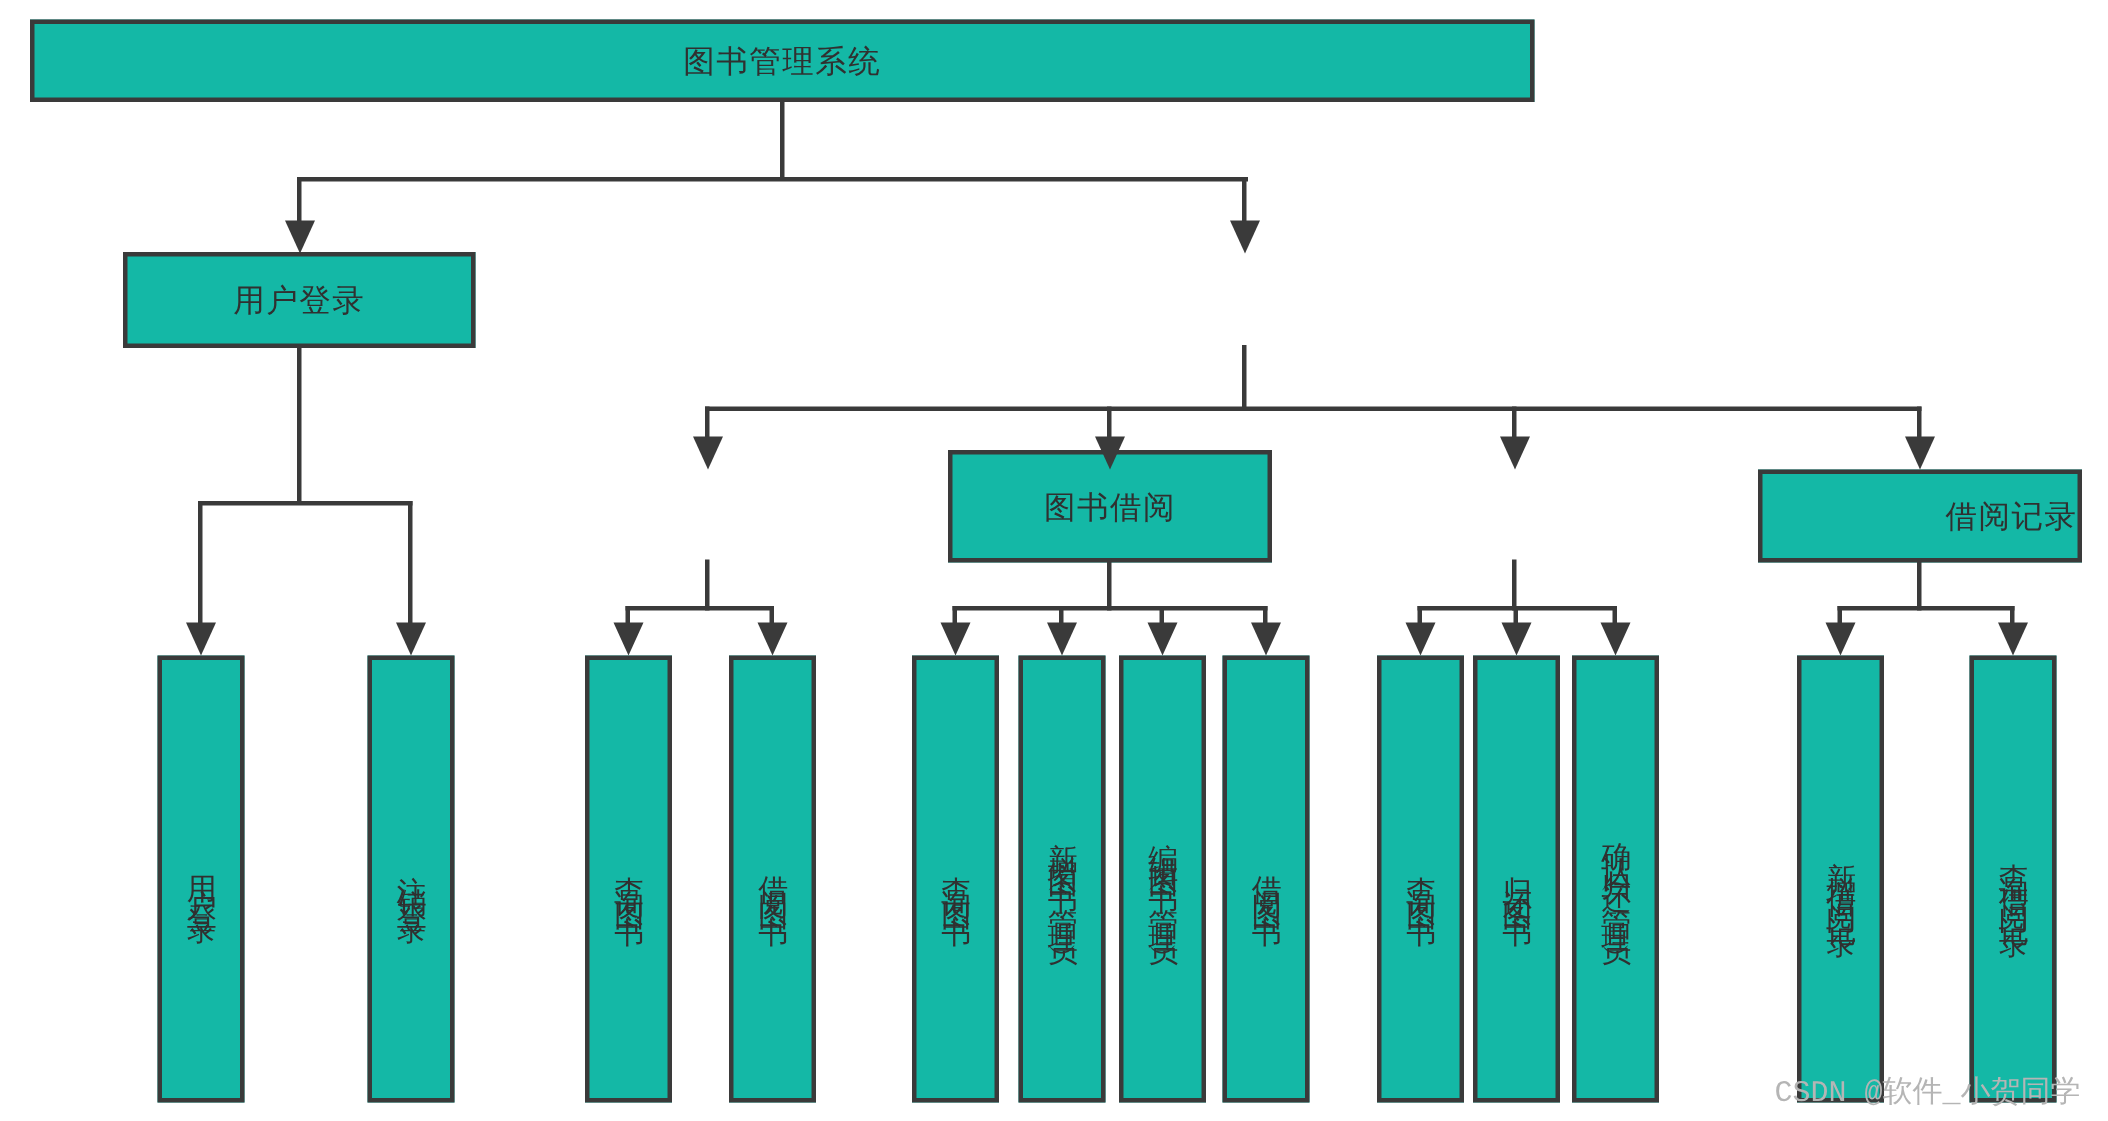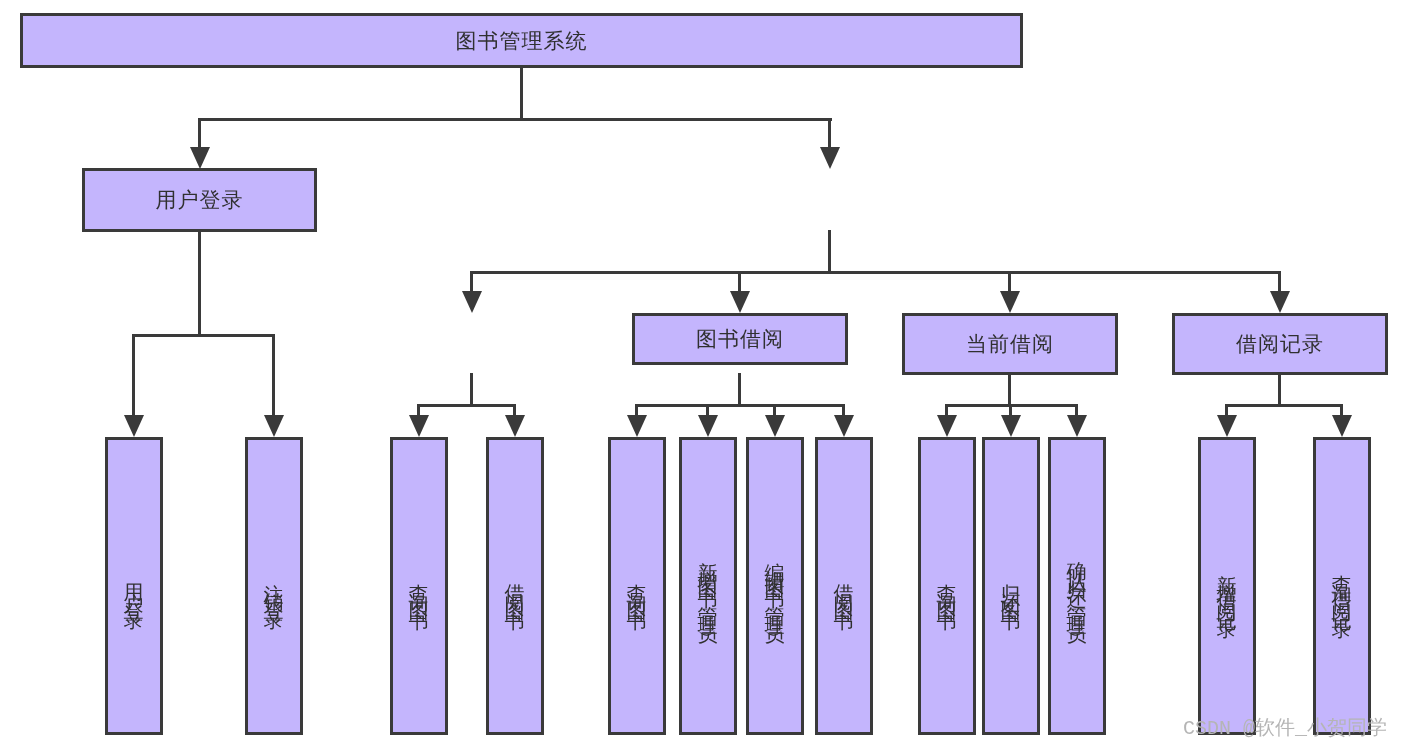--- a/index.html
+++ b/index.html
@@ -8,21 +8,21 @@
     width:1405px;height:747px;
     background:var(--background,#ffffff);
     font-family:"Liberation Sans", sans-serif;
     color:var(--text,#303030);
     overflow:hidden;
   }
   .box{
     position:absolute;
     box-sizing:border-box;
     border:3px solid var(--border,#3a3a3a);
-    background:#c4b5fd;
+    background:#14b8a6;
     display:flex;align-items:center;justify-content:center;
   }
   .hbox .lbl{
     font-size:21px;
     letter-spacing:1px;
     white-space:nowrap;
   }
   .vbox{width:58px;top:437px;height:298px;}
   .vbox .lbl{
     writing-mode:vertical-rl;
@@ -53,27 +53,24 @@
 <div class="stage">
 
   <div class="box hbox" style="left:20px;top:13px;width:1003px;height:55px;">
     <span class="lbl">图书管理系统</span>
   </div>
 
   <div class="box hbox" style="left:82px;top:168px;width:235px;height:64px;">
     <span class="lbl">用户登录</span>
   </div>
 
-  <div class="box hbox" style="left:632px;top:313px;width:216px;height:52px;">
+  <div class="box hbox" style="left:632px;top:300px;width:216px;height:75px;">
     <span class="lbl">图书借阅</span>
   </div>
-  <div class="box hbox" style="left:902px;top:313px;width:216px;height:62px;">
-    <span class="lbl">当前借阅</span>
-  </div>
-  <div class="box hbox" style="left:1172px;top:313px;width:216px;height:62px;">
+  <div class="box hbox" style="left:1172px;top:313px;width:216px;height:62px;justify-content:flex-end;">
     <span class="lbl">借阅记录</span>
   </div>
 
   <div class="box vbox" style="left:105px;">
     <span class="lbl">用户登录</span>
   </div>
   <div class="box vbox" style="left:245px;">
     <span class="lbl">注销登录</span>
   </div>
 

